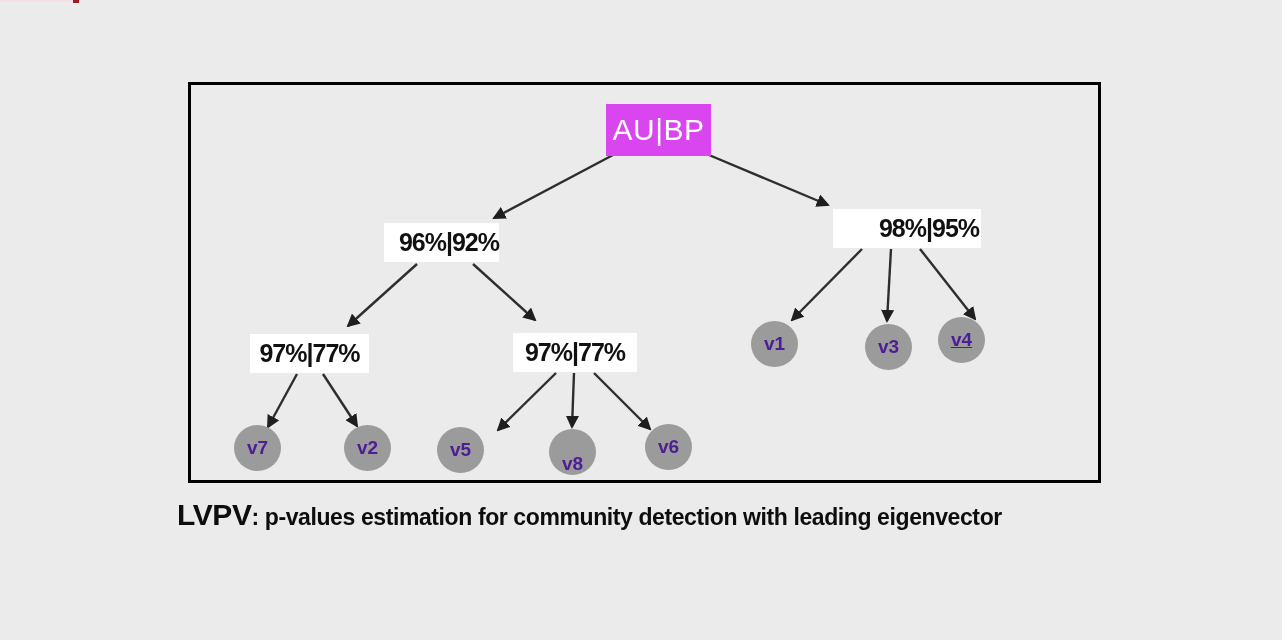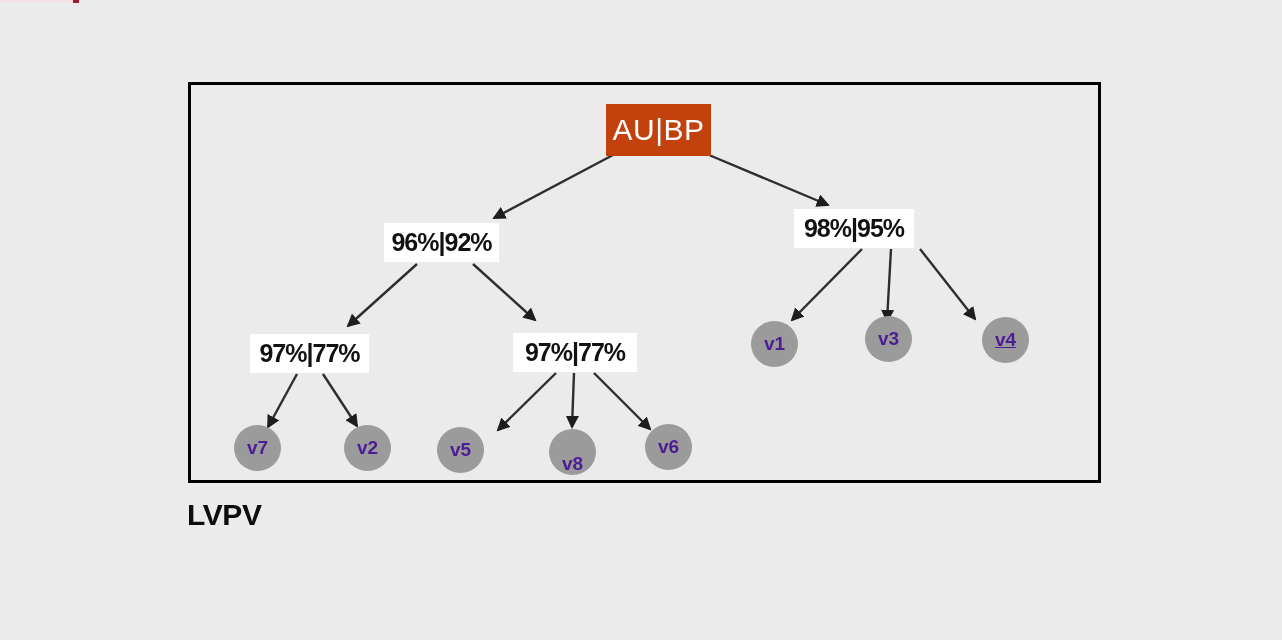--- a/index.html
+++ b/index.html
@@ -35,52 +35,52 @@
   
   .edges-layer {
     position: absolute; left: 0; top: 0; width: 1282px; height: 640px;
     pointer-events: none;
   }
   .edges-layer line { stroke: #2e2e2e; stroke-width: 2.4; }
 
   
   .node-root {
     position: absolute; left: 606px; top: 104px; width: 105px; height: 52px;
-    background: #c2410c; color: #ffffff;
+    background: #d946ef; color: #ffffff;
     display: flex; align-items: center; justify-content: center;
     font-size: 30px; font-weight: 400; letter-spacing: 0.5px;
   }
   .node-label {
     position: absolute; background: #ffffff; color: #111111;
     display: flex; align-items: center; justify-content: center;
     font-size: 25px; font-weight: 700; letter-spacing: -1px;
   }
-  .node-96 { left: 384px; top: 223px; width: 115px; height: 39px; }
-  .node-98 { left: 794px; top: 209px; width: 120px; height: 39px; }
+  .node-96 { left: 384px; top: 223px; width: 115px; height: 39px; justify-content: flex-end; }
+  .node-98 { left: 833px; top: 209px; width: 104px; height: 39px; padding-left: 44px; }
   .node-97l { left: 250px; top: 334px; width: 119px; height: 39px; }
   .node-97r { left: 513px; top: 333px; width: 124px; height: 39px; }
 
   .leaf {
     position: absolute; width: 47px; height: 46px; border-radius: 50%;
     background: #9b9b9b; color: #4c1d95;
     display: flex; align-items: center; justify-content: center;
     font-size: 19px; font-weight: 700;
   }
   .leaf-v7 { left: 234px; top: 425px; text-align: center; }
   .leaf-v2 { left: 344px; top: 425px; justify-content: center; }
   .leaf-v5 { left: 437px; top: 427px; }
   .leaf-v8 { left: 549px; top: 429px; align-items: flex-end; }
   .leaf-v6 { left: 645px; top: 424px; text-align: right; }
   .leaf-v1 { left: 751px; top: 321px; }
-  .leaf-v3 { left: 865px; top: 316px; }
-  .leaf-v4 { left: 982px; top: 317px; text-decoration: underline; }
+  .leaf-v3 { left: 865px; top: 324px; }
+  .leaf-v4 { left: 938px; top: 317px; text-decoration: underline; }
 
   
   .caption {
-    position: absolute; left: 187px; top: 498px; width: 1010px;
+    position: absolute; left: 177px; top: 498px; width: 1010px;
     color: #0d0d0d; white-space: nowrap;
     display: flex; align-items: baseline;
     letter-spacing: -0.4px;
   }
   .caption-term { font-size: 30px; font-weight: 700; }
   .caption-rest { font-size: 23px; font-weight: 700; }
 </style>
 </head>
 <body>
 
@@ -148,15 +148,16 @@
   </div>
   <div class="leaf leaf-v3">
     <span>v3</span>
   </div>
   <div class="leaf leaf-v4">
     <span>v4</span>
   </div>
 
   <div class="caption">
     <span class="caption-term">LVPV</span>
+    <span class="caption-rest">: p-values estimation for community detection with leading eigenvector</span>
   </div>
 
 </div>
 
 </body></html>

